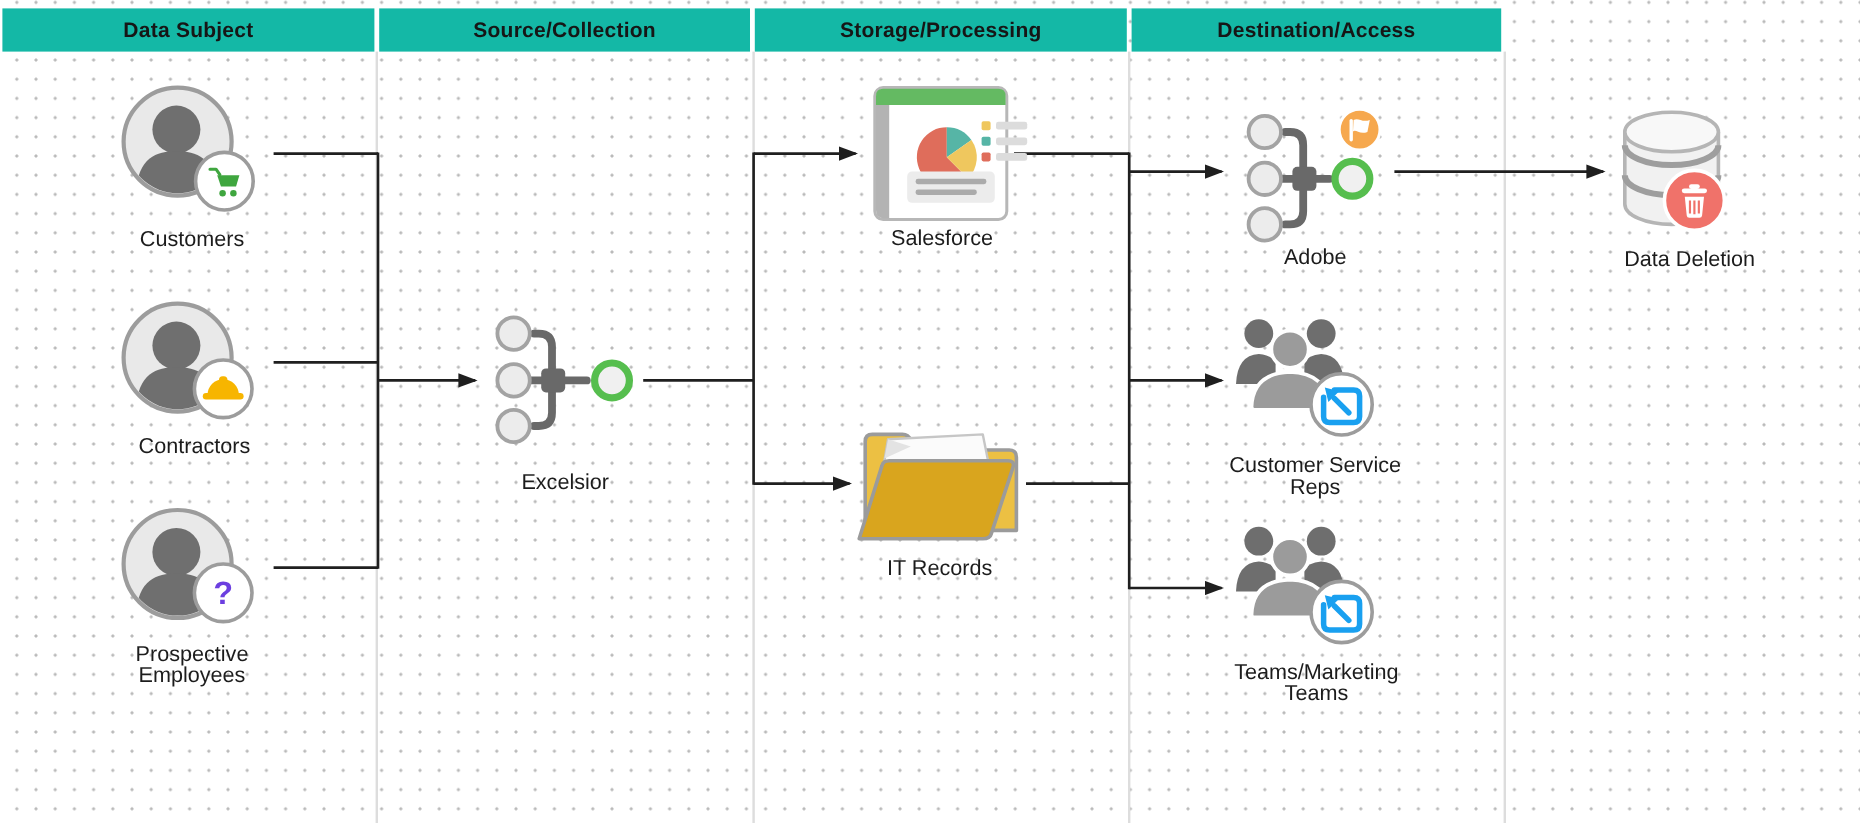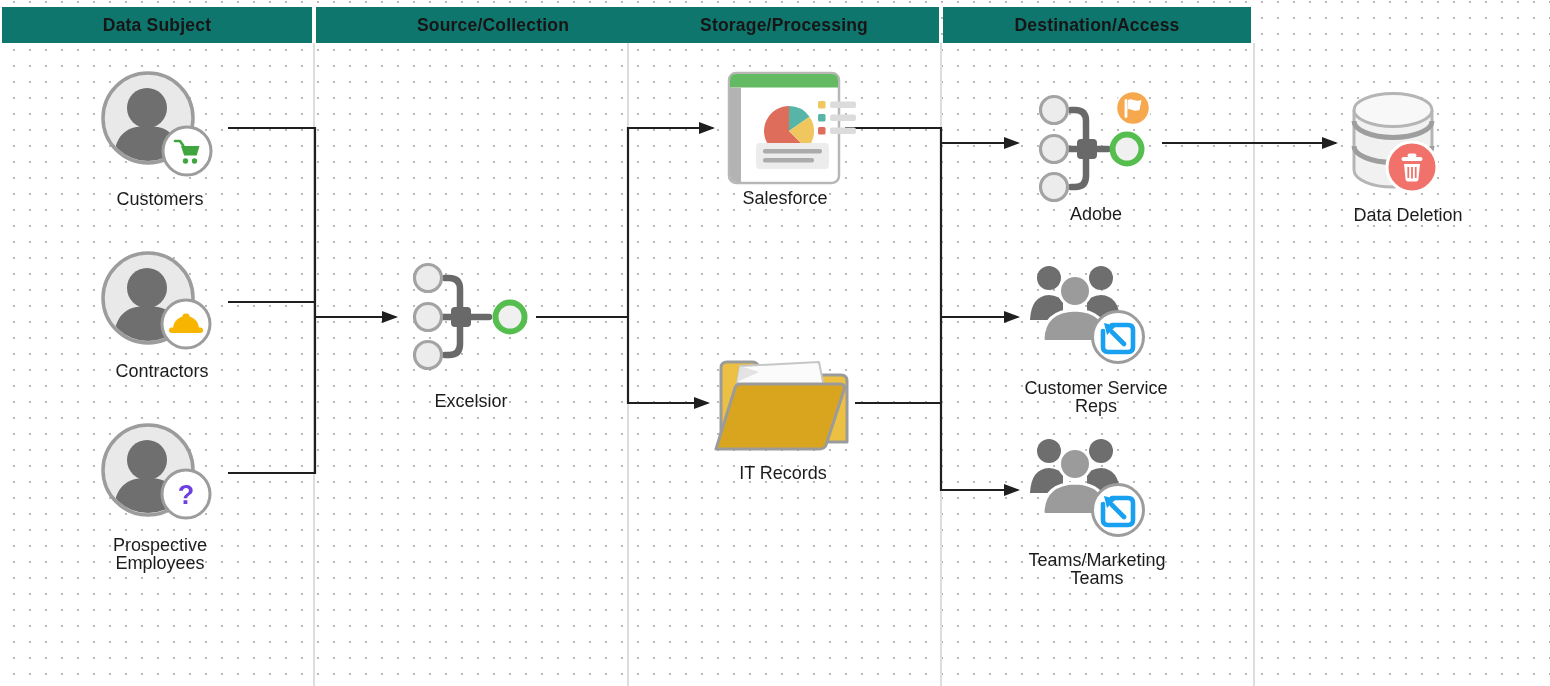--- a/index.html
+++ b/index.html
@@ -6,40 +6,40 @@
   #canvas{
     position:relative;width:1550px;height:686px;overflow:hidden;
     background:#ffffff;font-family:"Liberation Sans",sans-serif;
   }
   .dots{
     position:absolute;inset:0;
     background-image:radial-gradient(#b9b9b9 1.1px,transparent 1.45px);
     background-size:16px 16px;background-position:6px 10px;
   }
   .hdr{
-    position:absolute;top:7px;height:36px;background:#0f766e;
+    position:absolute;top:7px;height:36px;background:#14b8a6;
     display:flex;align-items:center;justify-content:center;
     font-weight:bold;font-size:17.5px;color:#161616;letter-spacing:.2px;
   }
   .divider{position:absolute;top:43px;bottom:0;width:2px;background:#dddddd;}
   #diagram{position:absolute;left:0;top:0;}
   .node-label{
     position:absolute;transform:translate(-50%,-50%);
     text-align:center;font-size:18px;line-height:17.5px;color:#1c1c1c;
     white-space:pre-line;
   }
 </style>
 </head>
 <body>
 
 <div id="canvas">
   <div class="dots"></div>
 
   <div class="hdr" style="left:2px;width:310px;">Data Subject</div>
-  <div class="hdr" style="left:316px;width:274px;padding-left:40px;">Source/Collection</div>
+  <div class="hdr" style="left:316px;width:309px;">Source/Collection</div>
   <div class="hdr" style="left:629px;width:310px;">Storage/Processing</div>
   <div class="hdr" style="left:943px;width:308px;">Destination/Access</div>
 
   <div class="divider" style="left:313px;"></div>
   <div class="divider" style="left:627px;"></div>
   <div class="divider" style="left:940px;"></div>
   <div class="divider" style="left:1253px;"></div>
 
   <svg id="diagram" width="1550" height="686" viewBox="0 0 1550 686">
     <defs>

